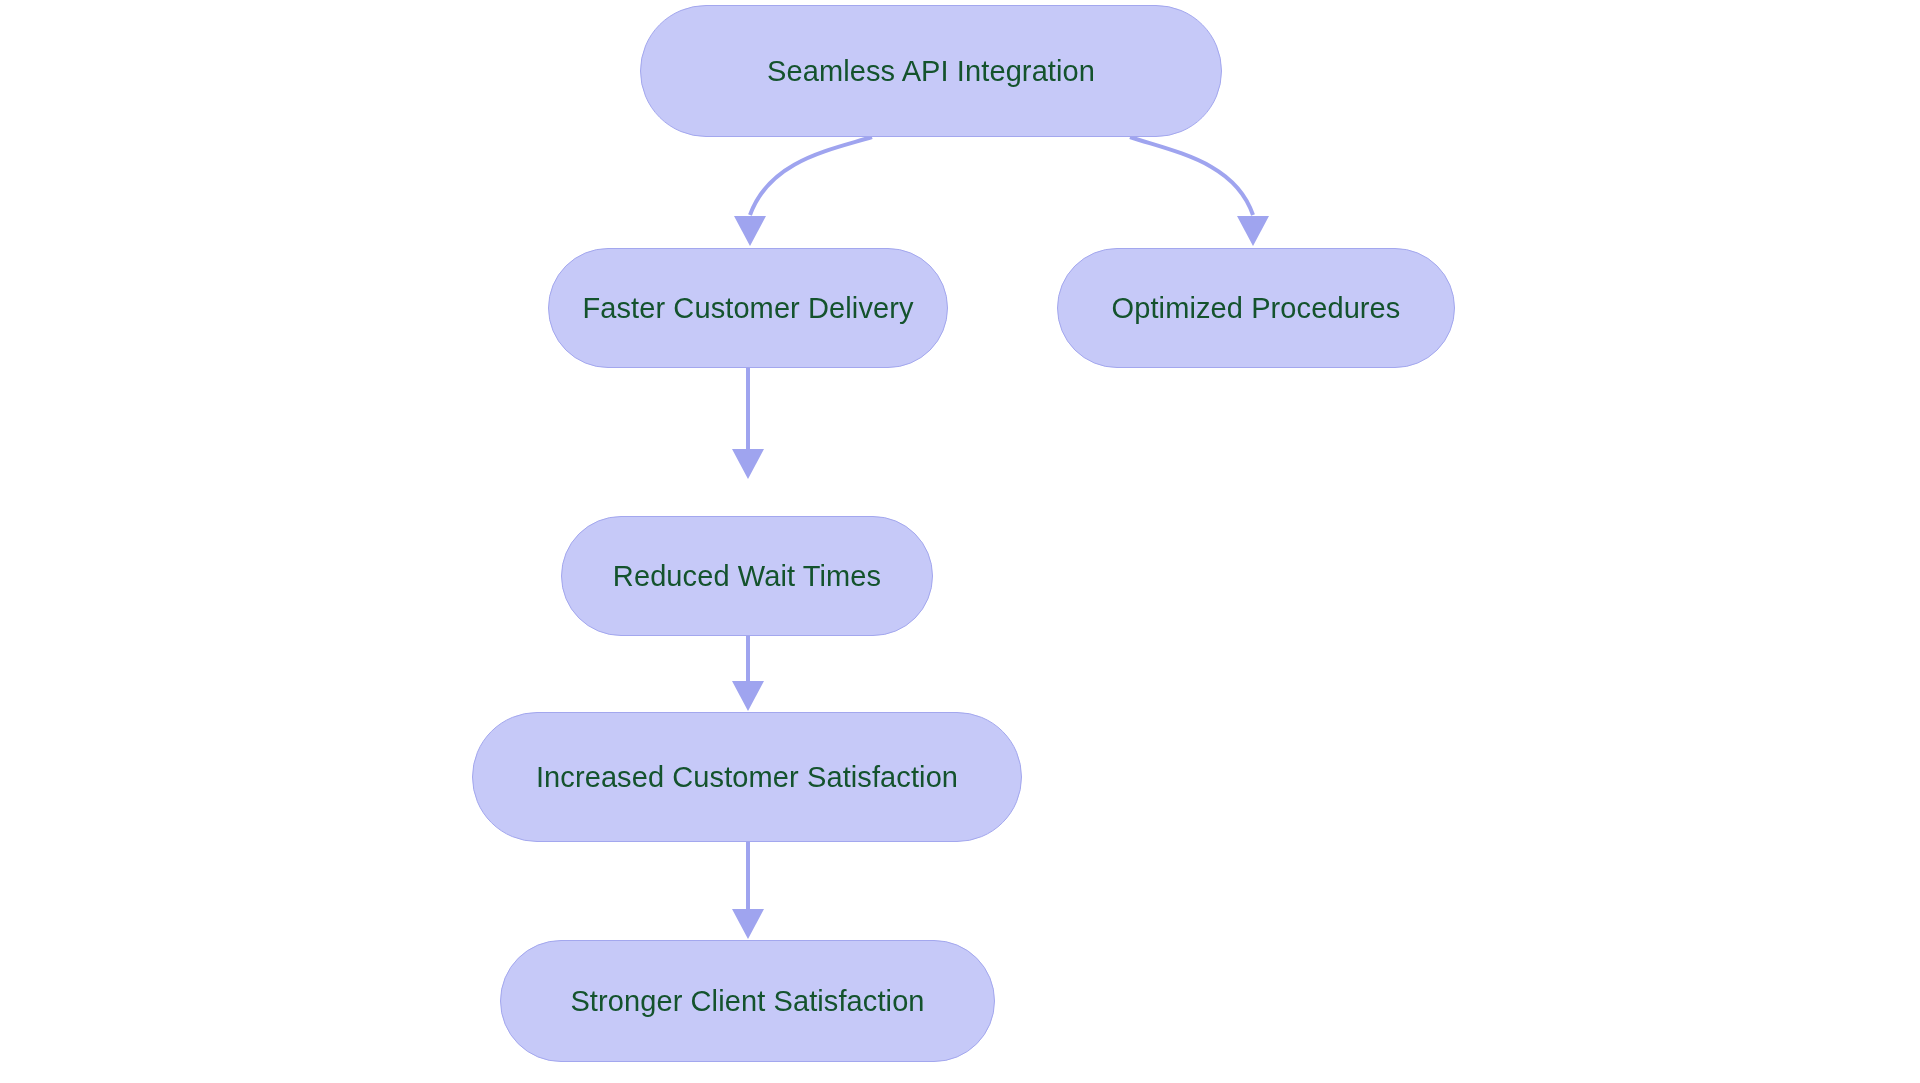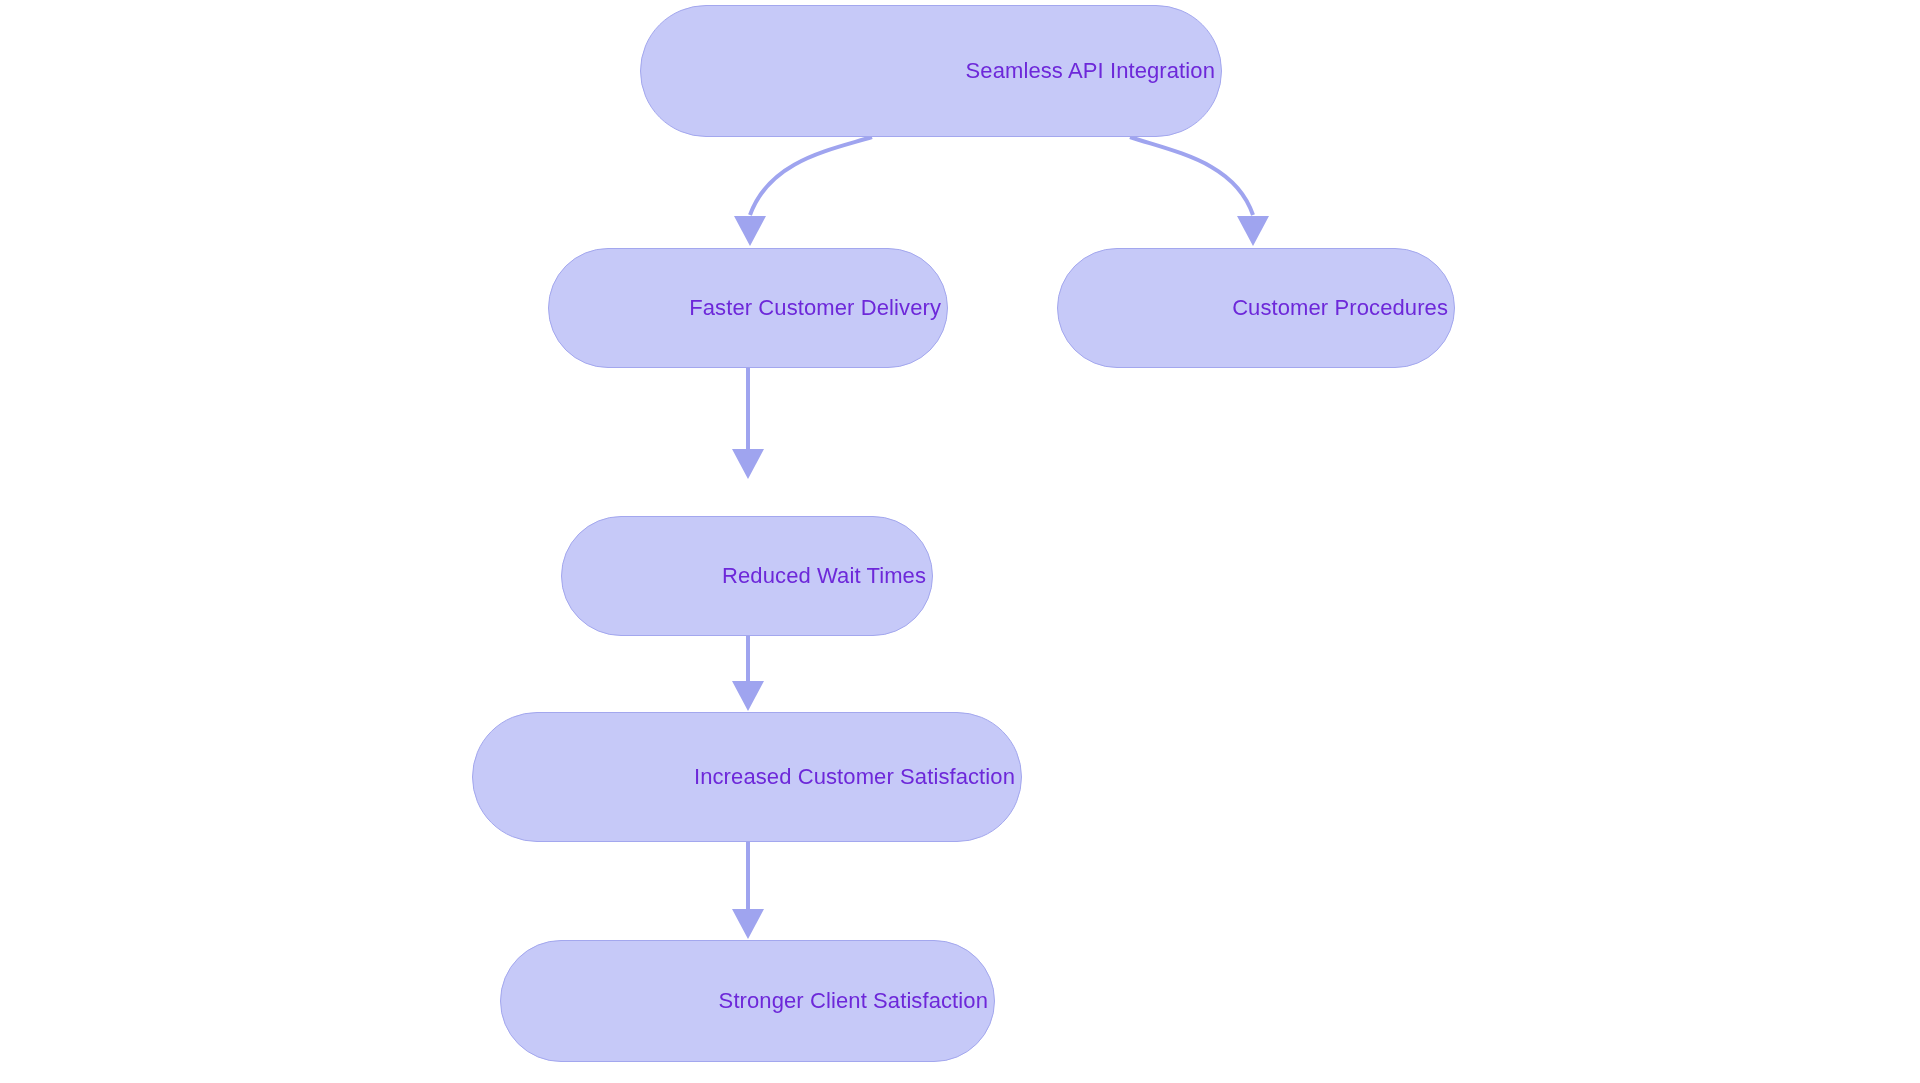--- a/index.html
+++ b/index.html
@@ -25,27 +25,27 @@
     top: 0;
     width: 1920px;
     height: 1083px;
     pointer-events: none;
   }
   .node {
     position: absolute;
     box-sizing: border-box;
     display: flex;
     align-items: center;
-    justify-content: flex-end;
+    justify-content: center;
     background: #c6c9f8;
     border: 1.6px solid #a3a7ee;
     border-radius: 999px;
-    color: #6d28d9;
+    color: #14532d;
     font-family: "Liberation Sans", sans-serif;
-    font-size: 22px;
+    font-size: 29px;
     font-weight: 400;
     letter-spacing: 0.1px;
     white-space: nowrap;
     line-height: 1;
   }
   .node-label {
     display: block;
     padding: 0 6px;
   }
 </style>
@@ -79,21 +79,21 @@
 
   <div class="node" style="left:640px; top:5px; width:582px; height:132px;">
     <span class="node-label">Seamless API Integration</span>
   </div>
 
   <div class="node" style="left:548px; top:248px; width:400px; height:120px;">
     <span class="node-label">Faster Customer Delivery</span>
   </div>
 
   <div class="node" style="left:1057px; top:248px; width:398px; height:120px;">
-    <span class="node-label">Customer Procedures</span>
+    <span class="node-label">Optimized Procedures</span>
   </div>
 
   <div class="node" style="left:561px; top:480px; width:372px; height:120px;margin-top:36px;">
     <span class="node-label">Reduced Wait Times</span>
   </div>
 
   <div class="node" style="left:472px; top:712px; width:550px; height:130px;">
     <span class="node-label">Increased Customer Satisfaction</span>
   </div>
 

